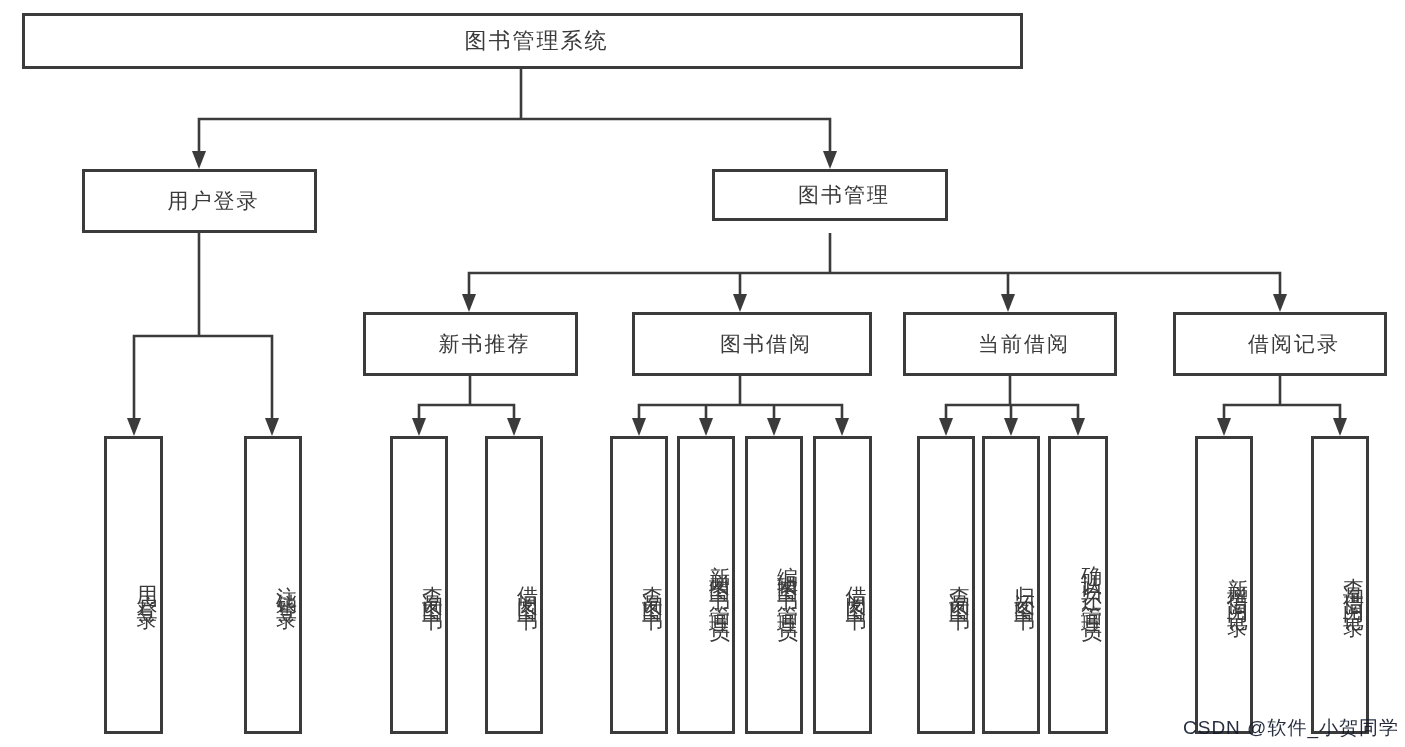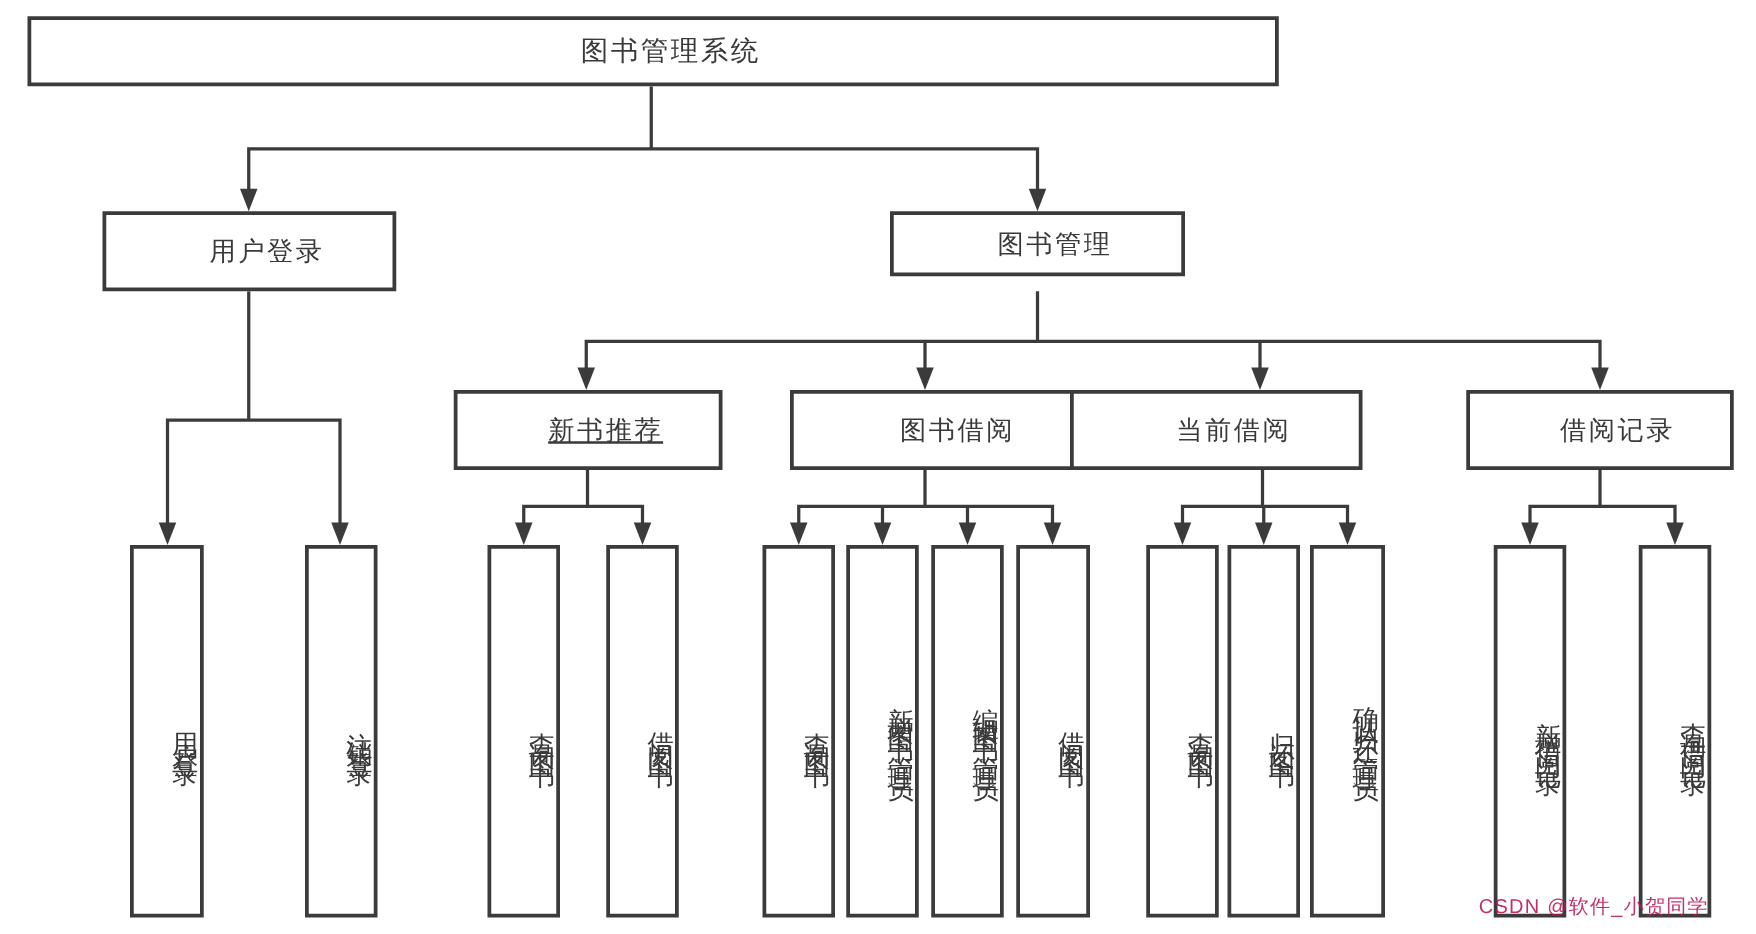--- a/index.html
+++ b/index.html
@@ -44,22 +44,22 @@
     text-orientation: mixed;
     font-size: 21px;
     letter-spacing: 8px;
     line-height: 1;
     white-space: nowrap;
   }
   .watermark {
     position: absolute;
     left: 1183px;
     top: 715px;
-    font-size: 16px;
-    color: #be185d;
+    font-size: 19px;
+    color: #0f172a;
     opacity: 0.9;
     white-space: nowrap;
     z-index: 5;
     letter-spacing: 1px;
   }
 </style>
 </head>
 <body>
 
 <div class="stage">
@@ -101,27 +101,27 @@
     <span class="h-label">图书管理系统</span>
   </div>
 
   <div class="box" style="left:82px; top:169px; width:235px; height:64px;">
     <span class="h-label">用户登录</span>
   </div>
   <div class="box" style="left:712px; top:169px; width:236px; height:52px;">
     <span class="h-label">图书管理</span>
   </div>
 
-  <div class="box" style="left:363px; top:312px; width:215px; height:64px;text-decoration:underline;">
+  <div class="box" style="left:363px; top:312px; width:215px; height:64px;">
     <span class="h-label">新书推荐</span>
   </div>
   <div class="box" style="left:632px; top:312px; width:240px; height:64px;">
     <span class="h-label">图书借阅</span>
   </div>
-  <div class="box" style="left:856px; top:312px; width:234px; height:64px;">
+  <div class="box" style="left:903px; top:312px; width:214px; height:64px;">
     <span class="h-label">当前借阅</span>
   </div>
   <div class="box" style="left:1173px; top:312px; width:214px; height:64px;">
     <span class="h-label">借阅记录</span>
   </div>
 
   <div class="box leaf" style="left:104px; width:59px;">
     <span class="v-label">用户登录</span>
   </div>
   <div class="box leaf" style="left:244px;">

